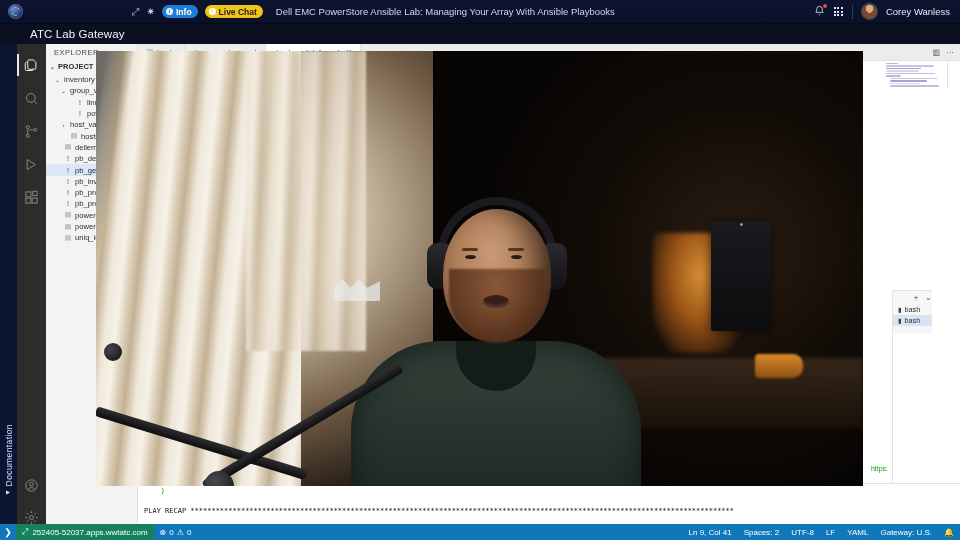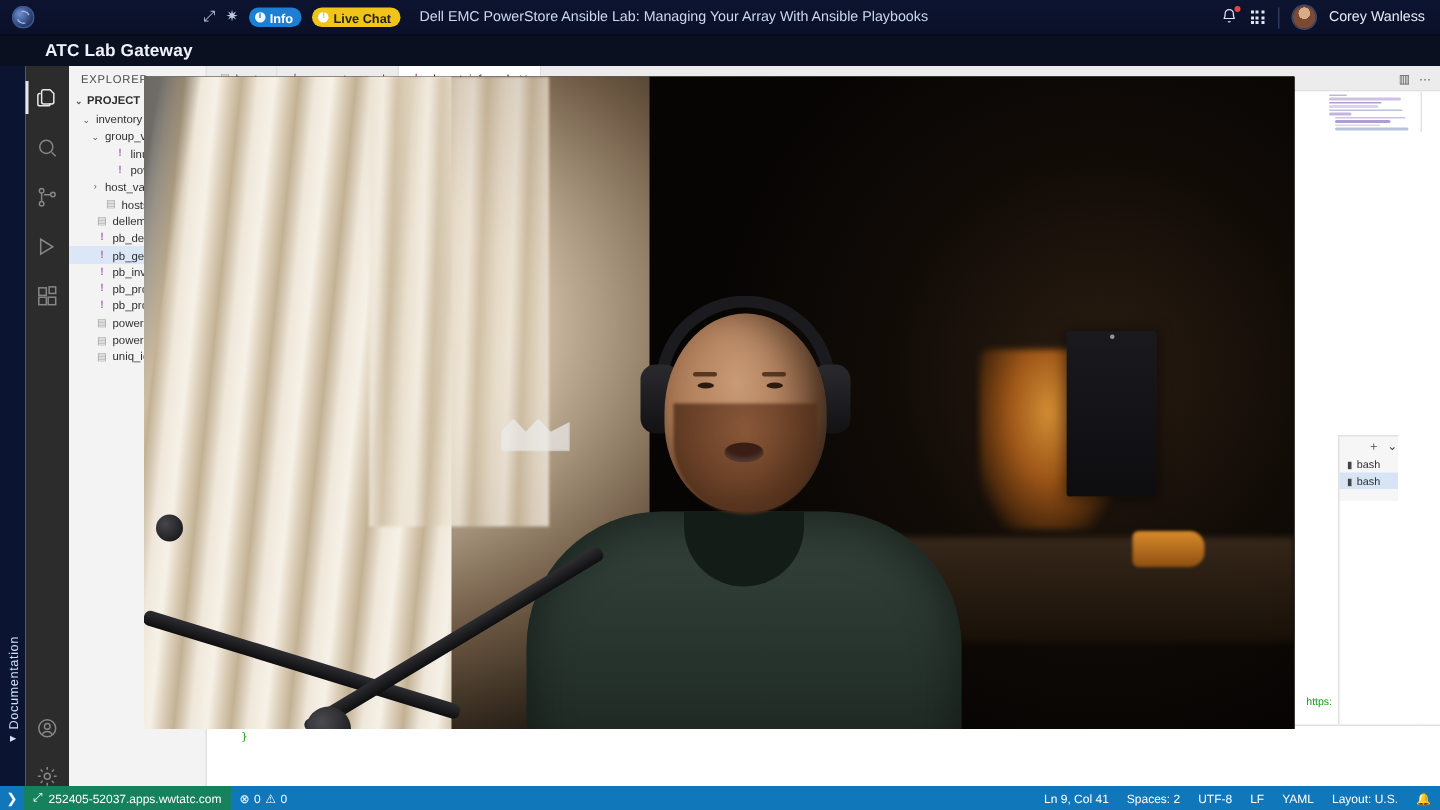--- a/index.html
+++ b/index.html
@@ -24,21 +24,21 @@
     width: 15px; height: 15px; border-radius: 50%;
     background: radial-gradient(circle at 35% 35%, #6f8fd0, #1d2f5e 70%);
     box-shadow: 0 0 0 1px #3b5890 inset;
     position: relative; flex: 0 0 auto;
   }
   .gw-logo::after {
     content: ""; position: absolute; inset: 3px;
     border: 1px solid #9ab4e6; border-radius: 50%;
     transform: rotate(25deg); border-left-color: transparent; border-right-color: transparent;
   }
-  .gw-title { font-size: 11.5px; font-weight: 700; letter-spacing: .1px; color: #eef2fb; margin-top: 45px; }
+  .gw-title { font-size: 11.5px; font-weight: 400; letter-spacing: .1px; color: #eef2fb; margin-top: 45px; }
   .gw-ico { color: #b9c8e6; font-size: 10px; line-height: 1; }
   .pill {
     display: inline-flex; align-items: center; gap: 3px;
     height: 13px; padding: 0 6px 0 4px; border-radius: 7px;
     font-size: 8.5px; font-weight: bold; white-space: nowrap;
   }
   .pill-info { background: #1d7fd4; color: #fff; }
   .pill-chat { background: #f0c419; color: #222; }
   .pill-dot {
     width: 7px; height: 7px; border-radius: 50%;
@@ -567,20 +567,21 @@
           <span>bash</span>
         </div>
       </div>
       <div class="term-white"></div>
       <div class="term-white-2"></div>
       <div class="https-peek">https:</div>
 
       <div class="term-panel" id="term">
           <div class="t-line t-green">    }</div>
           <div class="t-line t-dark">&nbsp;</div>
+          <div class="t-line t-dark">PLAY RECAP *********************************************************************************************************************************</div>
         </div>
     </div>
   </div>
 
   <div class="video">
     <div class="v-bg"></div>
     <div class="curtain"></div>
     <div class="curtain2"></div>
     <div class="v-darkright"></div>
     <div class="lamp"></div>
@@ -620,18 +621,18 @@
       <span>0</span>
       <span>⚠</span>
       <span>0</span>
     </div>
     <div class="st-right">
       <div class="st-item">Ln 9, Col 41</div>
       <div class="st-item">Spaces: 2</div>
       <div class="st-item">UTF-8</div>
       <div class="st-item">LF</div>
       <div class="st-item">YAML</div>
-      <div class="st-item">Layout: U.S.</div>
+      <div class="st-item">Gateway: U.S.</div>
       <div class="st-item">🔔</div>
     </div>
   </div>
 
 </div>
 
 </body></html>

